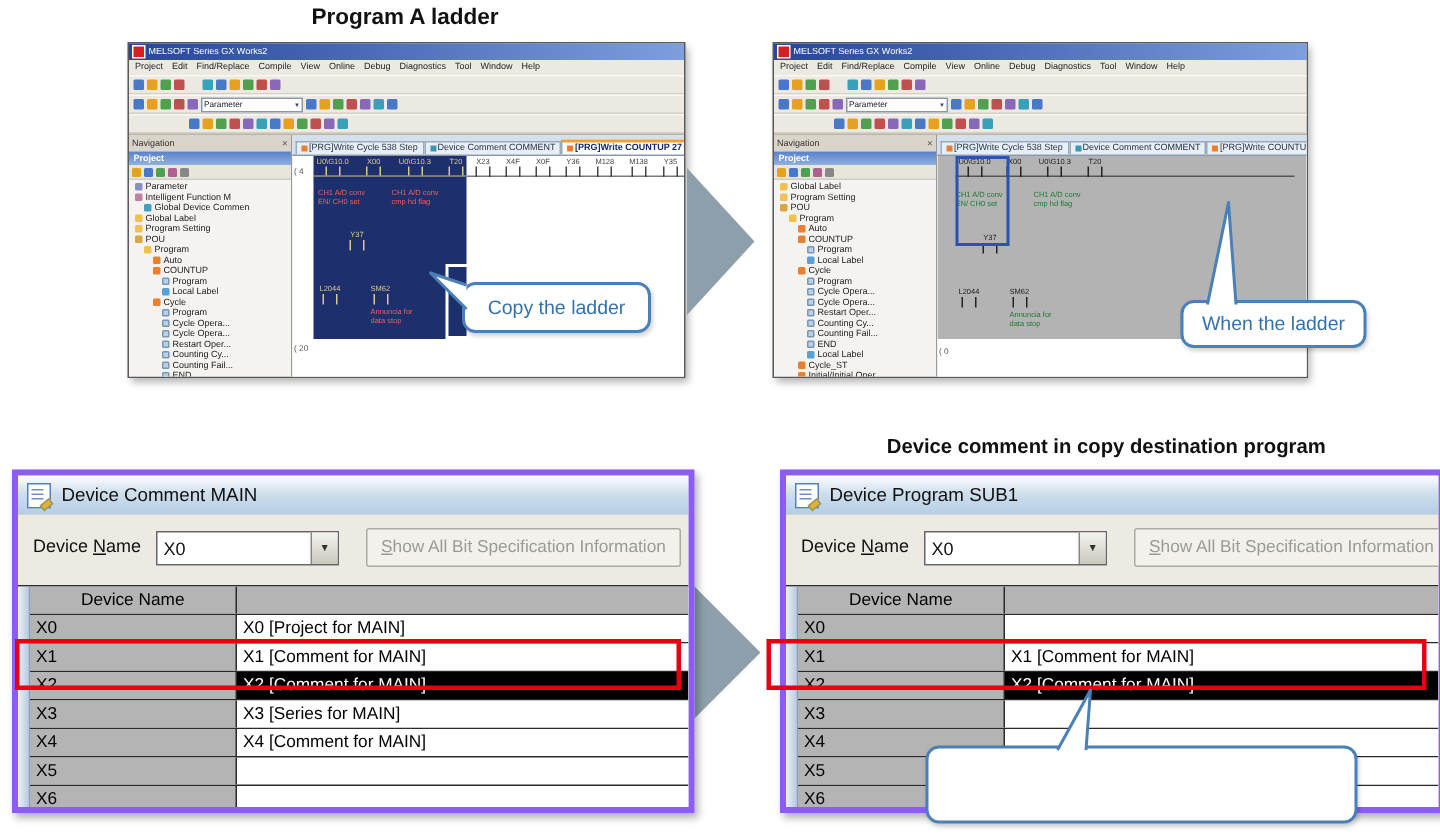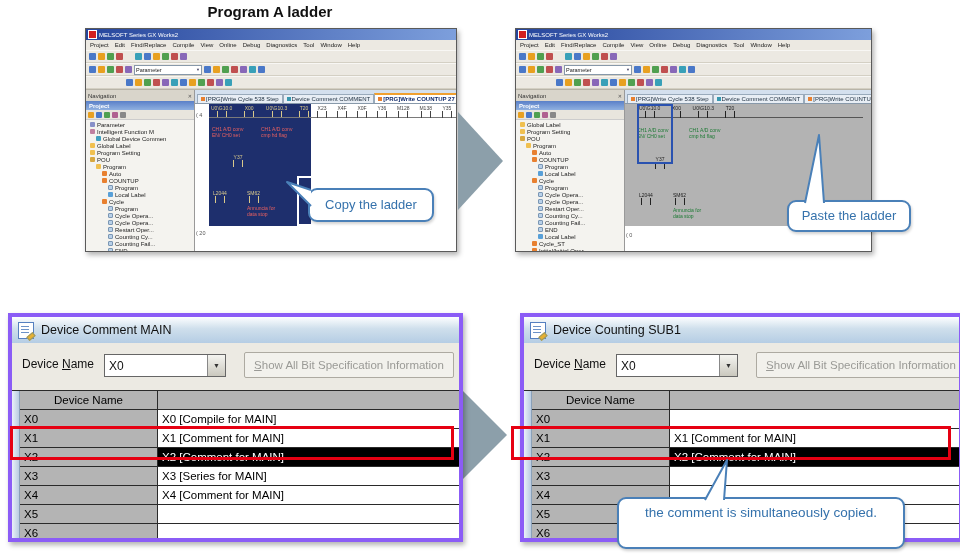--- a/index.html
+++ b/index.html
@@ -140,20 +140,21 @@
   .co-paste{left:787px;top:200px;width:120px;height:28px;font-size:13px;line-height:28px;}
   .co-note{left:617px;top:497px;width:284px;height:44px;font-size:13.5px;line-height:19px;padding-top:4px;box-sizing:content-box;}
   .tail{position:absolute;z-index:21;overflow:visible;}
 </style>
 </head>
 <body>
 
 <div class="stage">
 
   <div class="heading h-a">Program A ladder</div>
+  <div class="heading h-dst">Device comment in copy destination program</div>
 
   <div class="gxwin win-a">
     <div class="gx-title">
       <span class="gx-logo"></span>
       <span class="gx-title-text">MELSOFT Series GX Works2</span>
     </div>
     <div class="gx-menu">
       <span class="gx-menu-item">Project</span>
         <span class="gx-menu-item">Edit</span>
         <span class="gx-menu-item">Find/Replace</span>
@@ -627,21 +628,21 @@
     </div>
     <div class="dc-table">
       <div class="dc-strip"></div>
       <div class="dc-grid">
         <div class="dc-row dc-head">
           <div class="dc-dev">Device Name</div>
           <div class="dc-com"></div>
         </div>
         <div class="dc-row">
             <div class="dc-dev">X0</div>
-            <div class="dc-com">X0 [Compile for MAIN]</div>
+            <div class="dc-com">X0 [Project for MAIN]</div>
           </div>
           <div class="dc-row">
             <div class="dc-dev">X1</div>
             <div class="dc-com">X1 [Comment for MAIN]</div>
           </div>
           <div class="dc-row selected">
             <div class="dc-dev">X2</div>
             <div class="dc-com">X2 [Comment for MAIN]</div>
           </div>
           <div class="dc-row">
@@ -660,21 +661,21 @@
             <div class="dc-com"></div>
           </div>
       </div>
     </div>
   </div>
   <div class="redbox redbox-src"></div>
 
   <div class="dcwin win-dst">
     <div class="dc-title">
       <span class="dc-icon"></span>
-      <span>Device Counting SUB1</span>
+      <span>Device Program SUB1</span>
     </div>
     <div class="dc-toolbar">
       <span class="dc-lbl"><span>Device </span><span class="mn">N</span><span>ame</span></span>
       <span class="dc-combo">
         <span class="dc-combo-val">X0</span>
         <span class="dc-combo-btn">▼</span>
       </span>
       <button class="dc-btn" disabled=""><span class="mn">S</span><span>how All Bit Specification Information</span></button>
     </div>
     <div class="dc-table">
@@ -718,22 +719,21 @@
   <div class="redbox redbox-dst"></div>
 
   <svg class="tail" style="left:285px;top:176px;width:30px;height:36px;" viewBox="0 0 30 36">
     <path d="M26,14 L2,6 L26,30" fill="#ffffff" stroke="#4a80b8" stroke-width="2" stroke-linejoin="round"></path>
   </svg>
   <div class="callout co-copy">Copy the ladder</div>
 
   <svg class="tail" style="left:795px;top:133px;width:45px;height:72px;" viewBox="0 0 45 72">
     <path d="M10,70 L24,2 L29,70" fill="#ffffff" stroke="#4a80b8" stroke-width="2" stroke-linejoin="round"></path>
   </svg>
-  <div class="callout co-paste">Paste the ladder</div>
+  <div class="callout co-paste">When the ladder</div>
 
   <svg class="tail" style="left:695px;top:458px;width:40px;height:44px;" viewBox="0 0 40 44">
     <path d="M10,42 L32,2 L29,42" fill="#ffffff" stroke="#4a80b8" stroke-width="2" stroke-linejoin="round"></path>
   </svg>
   <div class="callout co-note">
-    <div>the comment is simultaneously copied.</div>
   </div>
 
 </div>
 
 </body></html>

